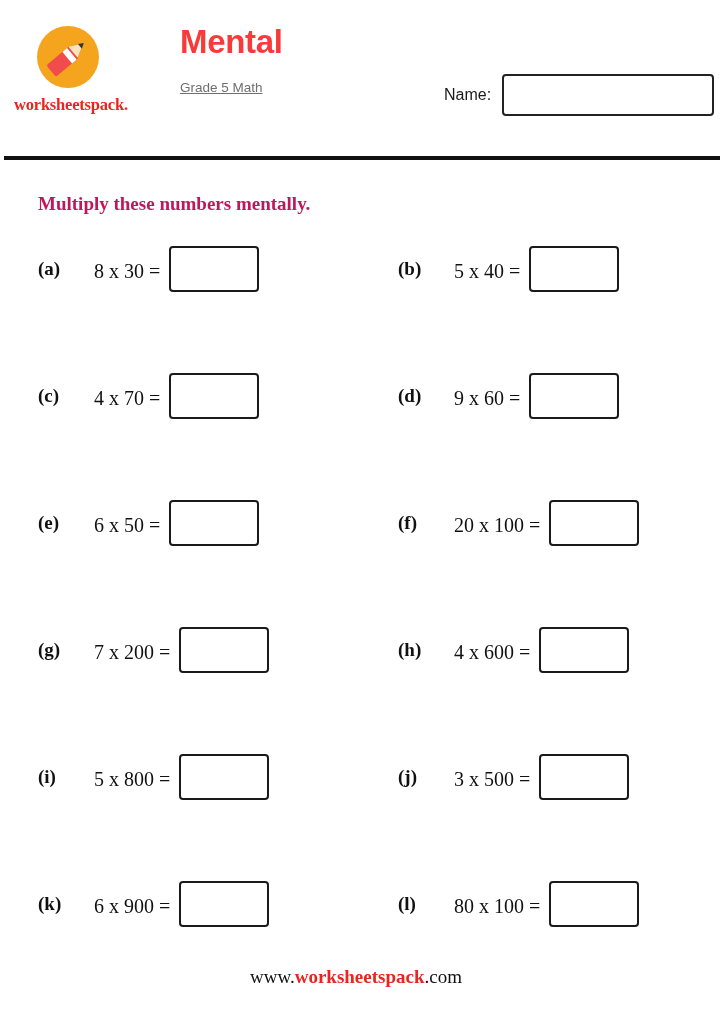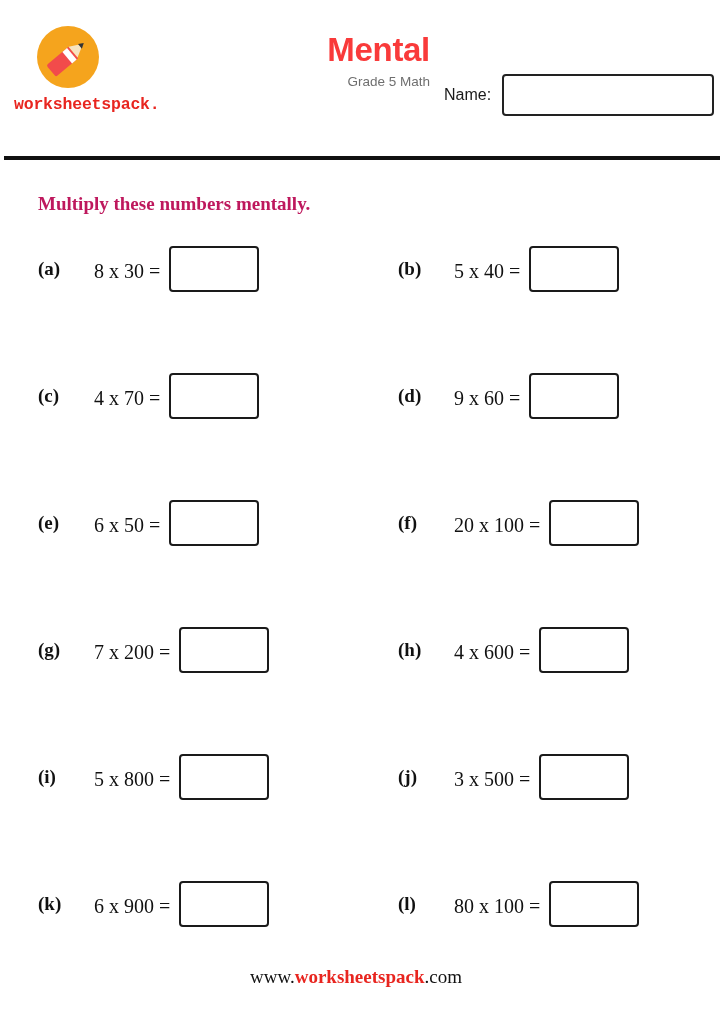--- a/index.html
+++ b/index.html
@@ -86,50 +86,51 @@
     left: 38px;
     top: 4.2px;
     width: 0;
     height: 0;
     border-top: 3.4px solid transparent;
     border-bottom: 3.4px solid transparent;
     border-left: 5px solid #333333;
   }
   .logo-text {
     margin-top: 7px;
-    font-family: Liberation Mono, monospace;
+    font-family: Liberation Serif, serif;
     font-weight: bold;
     font-size: 16.5px;
     color: #e8251f;
     letter-spacing: -0.2px;
   }
   .logo-text .dotcom {
     color: #e8251f;
   }
 
   .title-block {
     position: absolute;
     left: 180px;
-    top: 32px;
+    top: 24px;
     width: 250px;
-    text-align: right;
+    text-align: left;
   }
   .title-main {
     font-family: "Liberation Sans", sans-serif;
     font-weight: bold;
     font-size: 33px;
     line-height: 36px;
     color: #f93a3a;
     letter-spacing: -0.3px;
   }
   .title-sub {
-    margin-top: 6px;
+    margin-top: 20px;
     font-family: "Liberation Sans", sans-serif;
     font-size: 13.5px;
     color: #6f6f6f;
+    text-decoration: underline;
   }
 
   .fields {
     position: absolute;
     right: 10px;
     top: 38px;
     width: 270px;
     margin-top: 36px;
   }
   .field-row {

